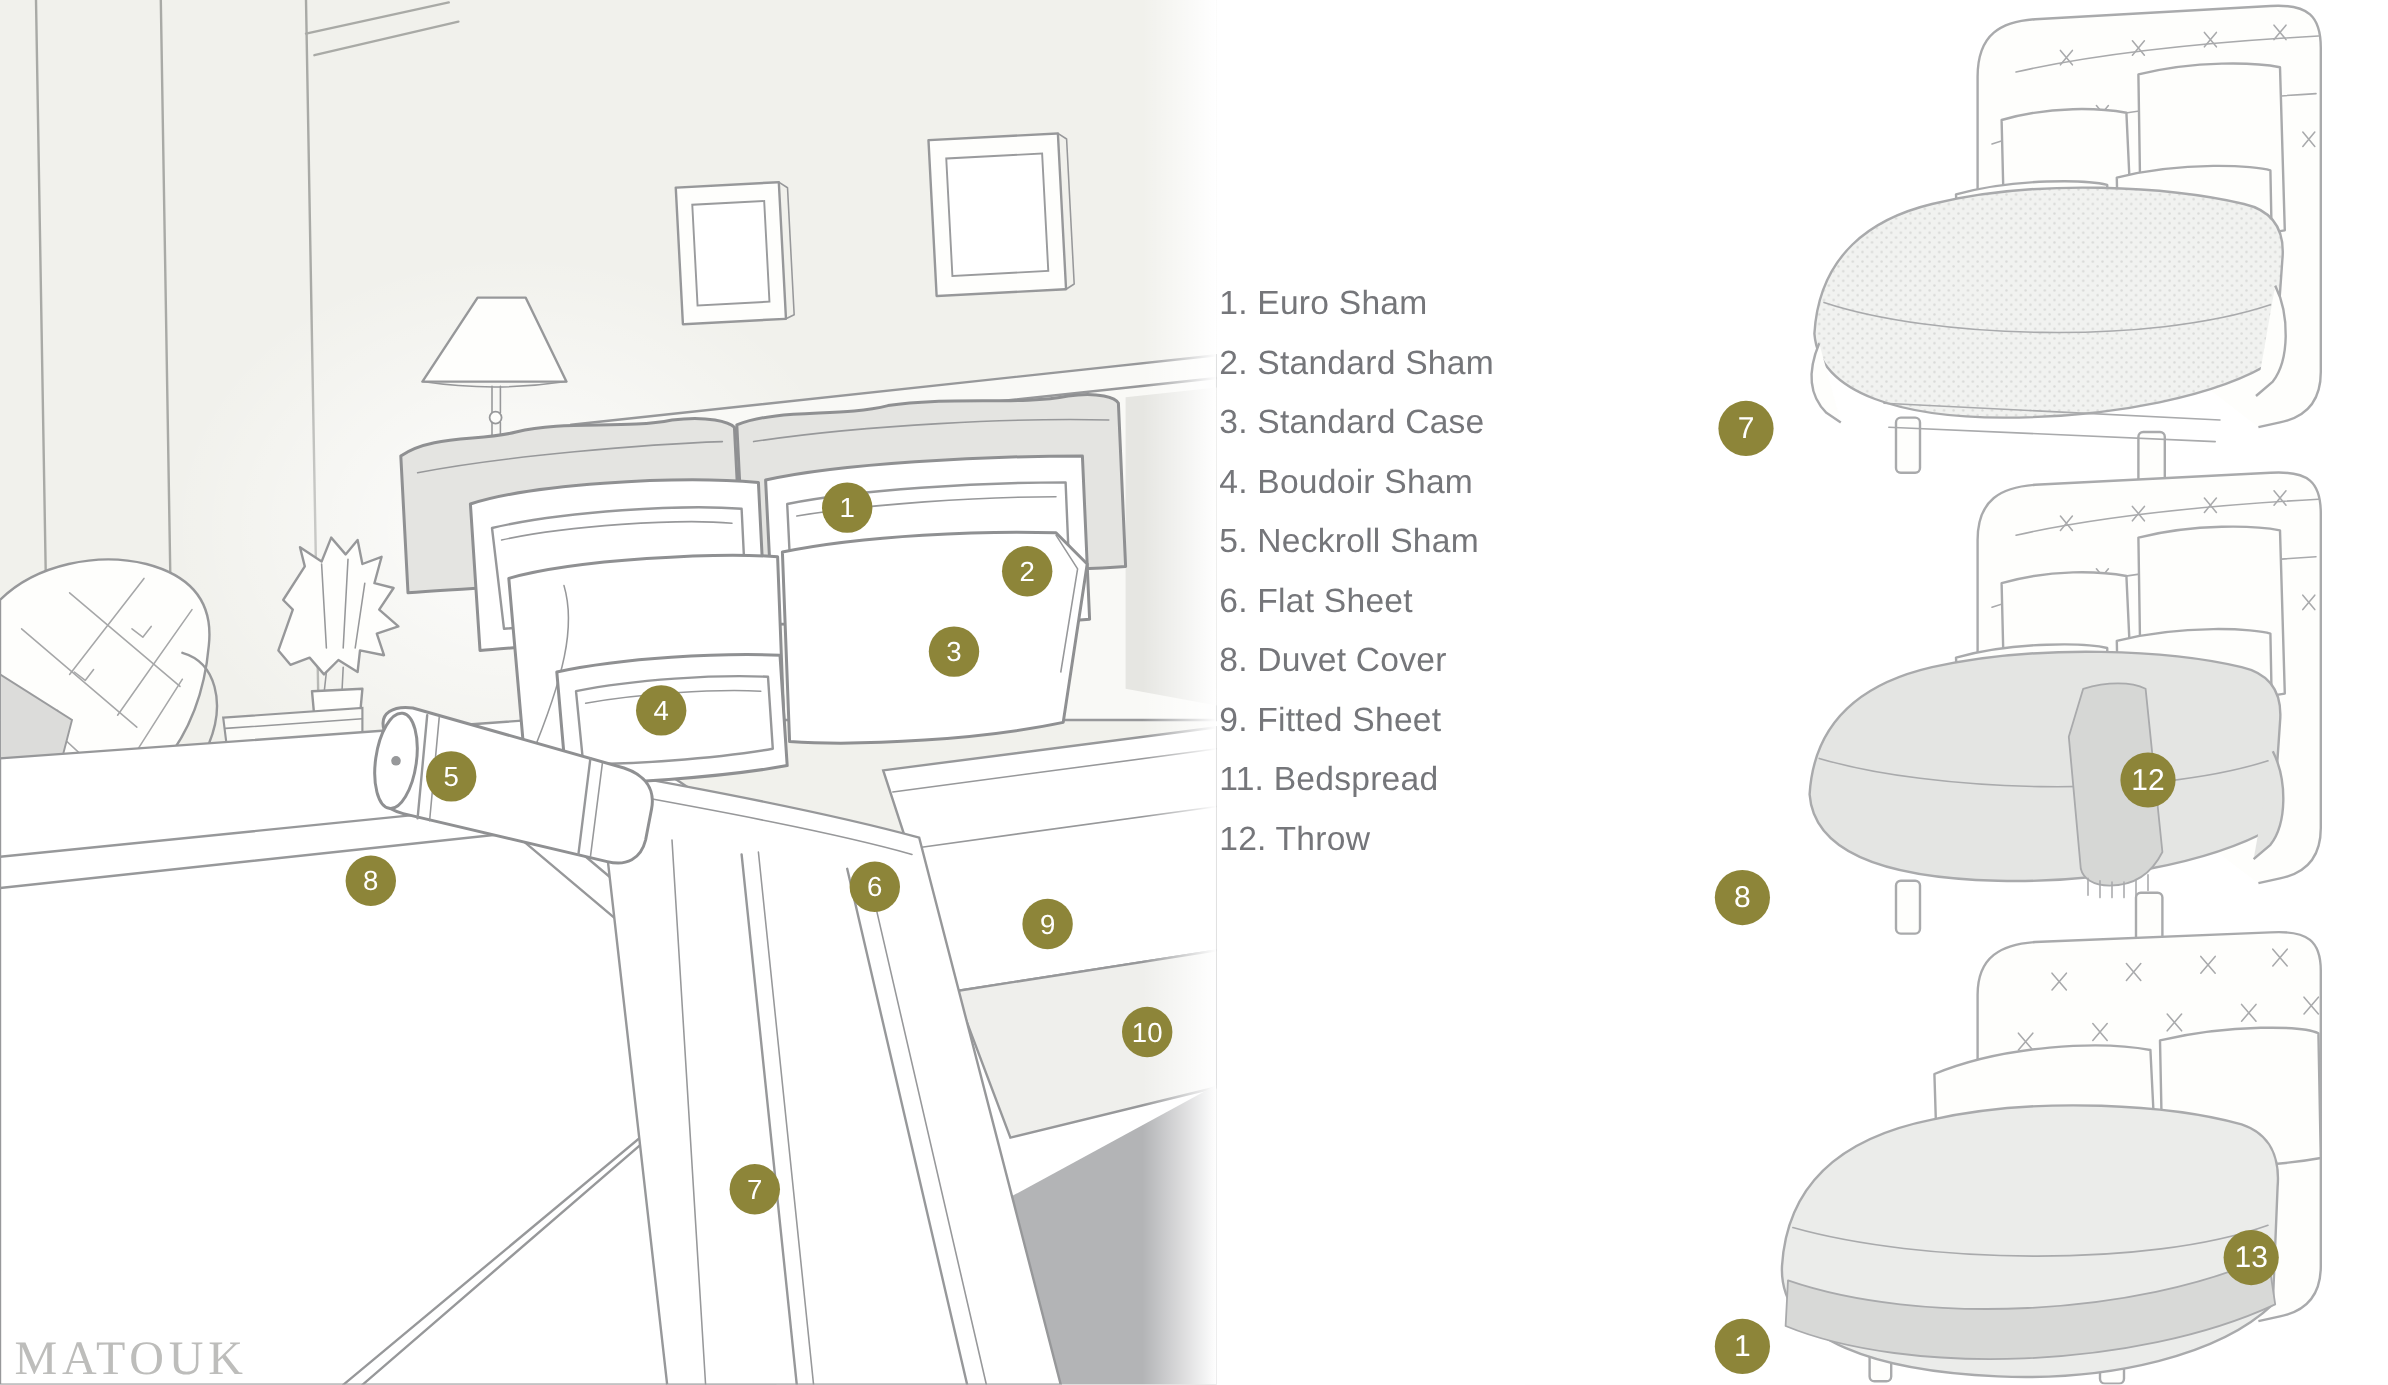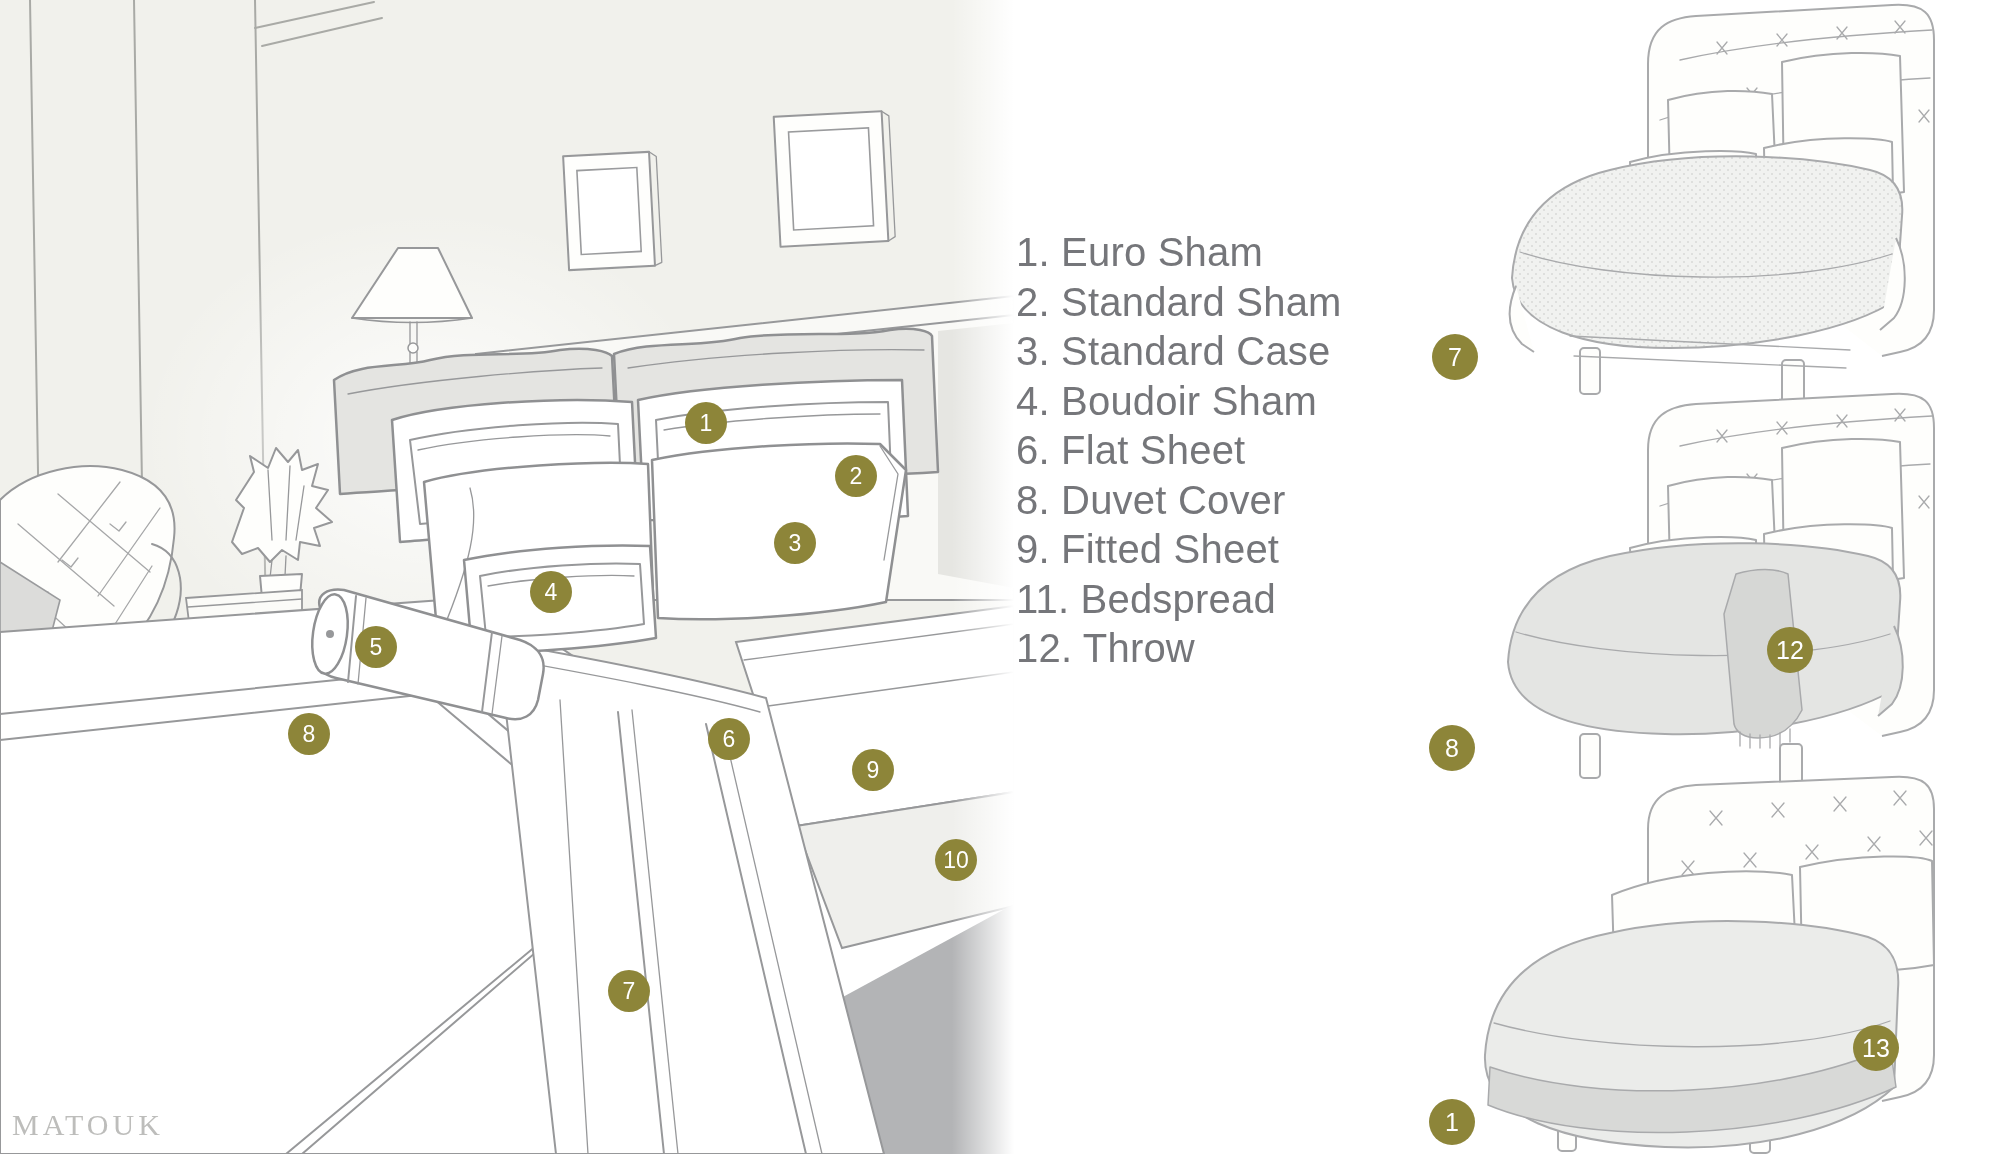--- a/index.html
+++ b/index.html
@@ -23,29 +23,29 @@
   .thumb{position:absolute}
   .tl{fill:none;stroke:var(--thumb-line);stroke-width:2;stroke-linecap:round;stroke-linejoin:round}
   .tl1{stroke-width:1.3}
   .tw{fill:#fefefc;stroke:var(--thumb-line);stroke-width:2;stroke-linejoin:round}
   .tgray{fill:#e4e5e3;stroke:var(--thumb-line);stroke-width:2;stroke-linejoin:round}
   .tdark{fill:#d6d7d5;stroke:var(--thumb-line);stroke-width:1.5;stroke-linejoin:round}
   .tspread{fill:#ebecea;stroke:var(--thumb-line);stroke-width:2;stroke-linejoin:round}
   .tscarf{fill:#d8d9d7;stroke:var(--thumb-line);stroke-width:1.5;stroke-linejoin:round}
   
   .legend{position:absolute;left:1016px;top:228px;width:420px}
-  .legend-item{font-size:40px;line-height:49.5px;color:var(--legend-text);letter-spacing:.2px;white-space:nowrap}
+  .legend-item{font-size:28px;line-height:49.5px;color:var(--legend-text);letter-spacing:.2px;white-space:nowrap}
   
   .badge{position:absolute;border-radius:50%;background:var(--badge);color:#ffffff;
          display:flex;align-items:center;justify-content:center;font-family:"Liberation Sans",sans-serif}
   .badge.s{width:42px;height:42px;font-size:23px}
   .badge.t{width:46px;height:46px;font-size:25px}
   
   .logo{position:absolute;left:12px;top:1108px;font-family:"Liberation Serif",serif;
-        font-size:30px;letter-spacing:4px;color:var(--logo)}
+        font-size:40px;letter-spacing:4px;color:var(--logo)}
 </style>
 </head>
 <body>
 
 <div class="canvas">
 
   <svg class="scene" width="1014" height="1154" viewBox="0 0 1014 1154">
     <defs>
       <radialGradient id="glow" cx="50%" cy="50%" r="50%">
         <stop offset="0%" stop-color="#ffffff" stop-opacity="0.85"></stop>
@@ -200,20 +200,21 @@
     <rect x="952" y="0" width="62" height="1154" fill="url(#fade)"></rect>
   </svg>
 
   <div class="logo">MATOUK</div>
 
   <div class="legend">
     <div class="legend-item">1. Euro Sham</div>
     <div class="legend-item">2. Standard Sham</div>
     <div class="legend-item">3. Standard Case</div>
     <div class="legend-item">4. Boudoir Sham</div>
+    <div class="legend-item">5. Neckroll Sham</div>
     <div class="legend-item">6. Flat Sheet</div>
     <div class="legend-item">8. Duvet Cover</div>
     <div class="legend-item">9. Fitted Sheet</div>
     <div class="legend-item">11. Bedspread</div>
     <div class="legend-item">12. Throw</div>
   </div>
 
   <svg class="thumb" style="left:1430px;top:0" width="530" height="420" viewBox="0 0 530 420">
     <defs>
       <pattern id="tdots" width="8" height="8" patternUnits="userSpaceOnUse">

